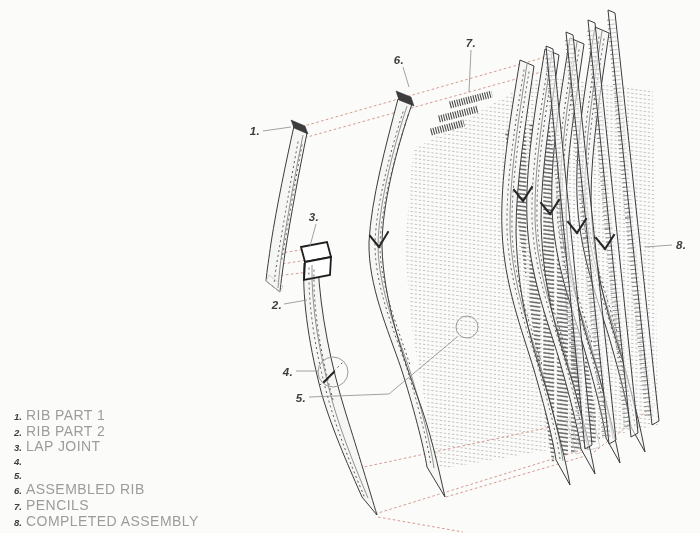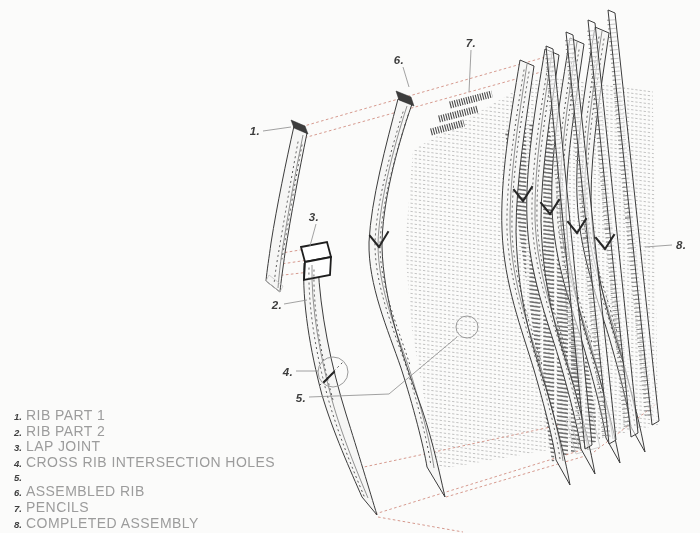--- a/index.html
+++ b/index.html
@@ -395,21 +395,20 @@
   <div class="legend-row">
         <span class="ln">2.</span>
         <span class="lt">RIB PART 2</span>
       </div>
   <div class="legend-row">
         <span class="ln">3.</span>
         <span class="lt">LAP JOINT</span>
       </div>
   <div class="legend-row">
         <span class="ln">4.</span>
-        <span class="lt">CROSS RIB INTERSECTION HOLES</span>
       </div>
   <div class="legend-row">
         <span class="ln">5.</span>
       </div>
   <div class="legend-row">
         <span class="ln">6.</span>
         <span class="lt">ASSEMBLED RIB</span>
       </div>
   <div class="legend-row">
         <span class="ln">7.</span>

